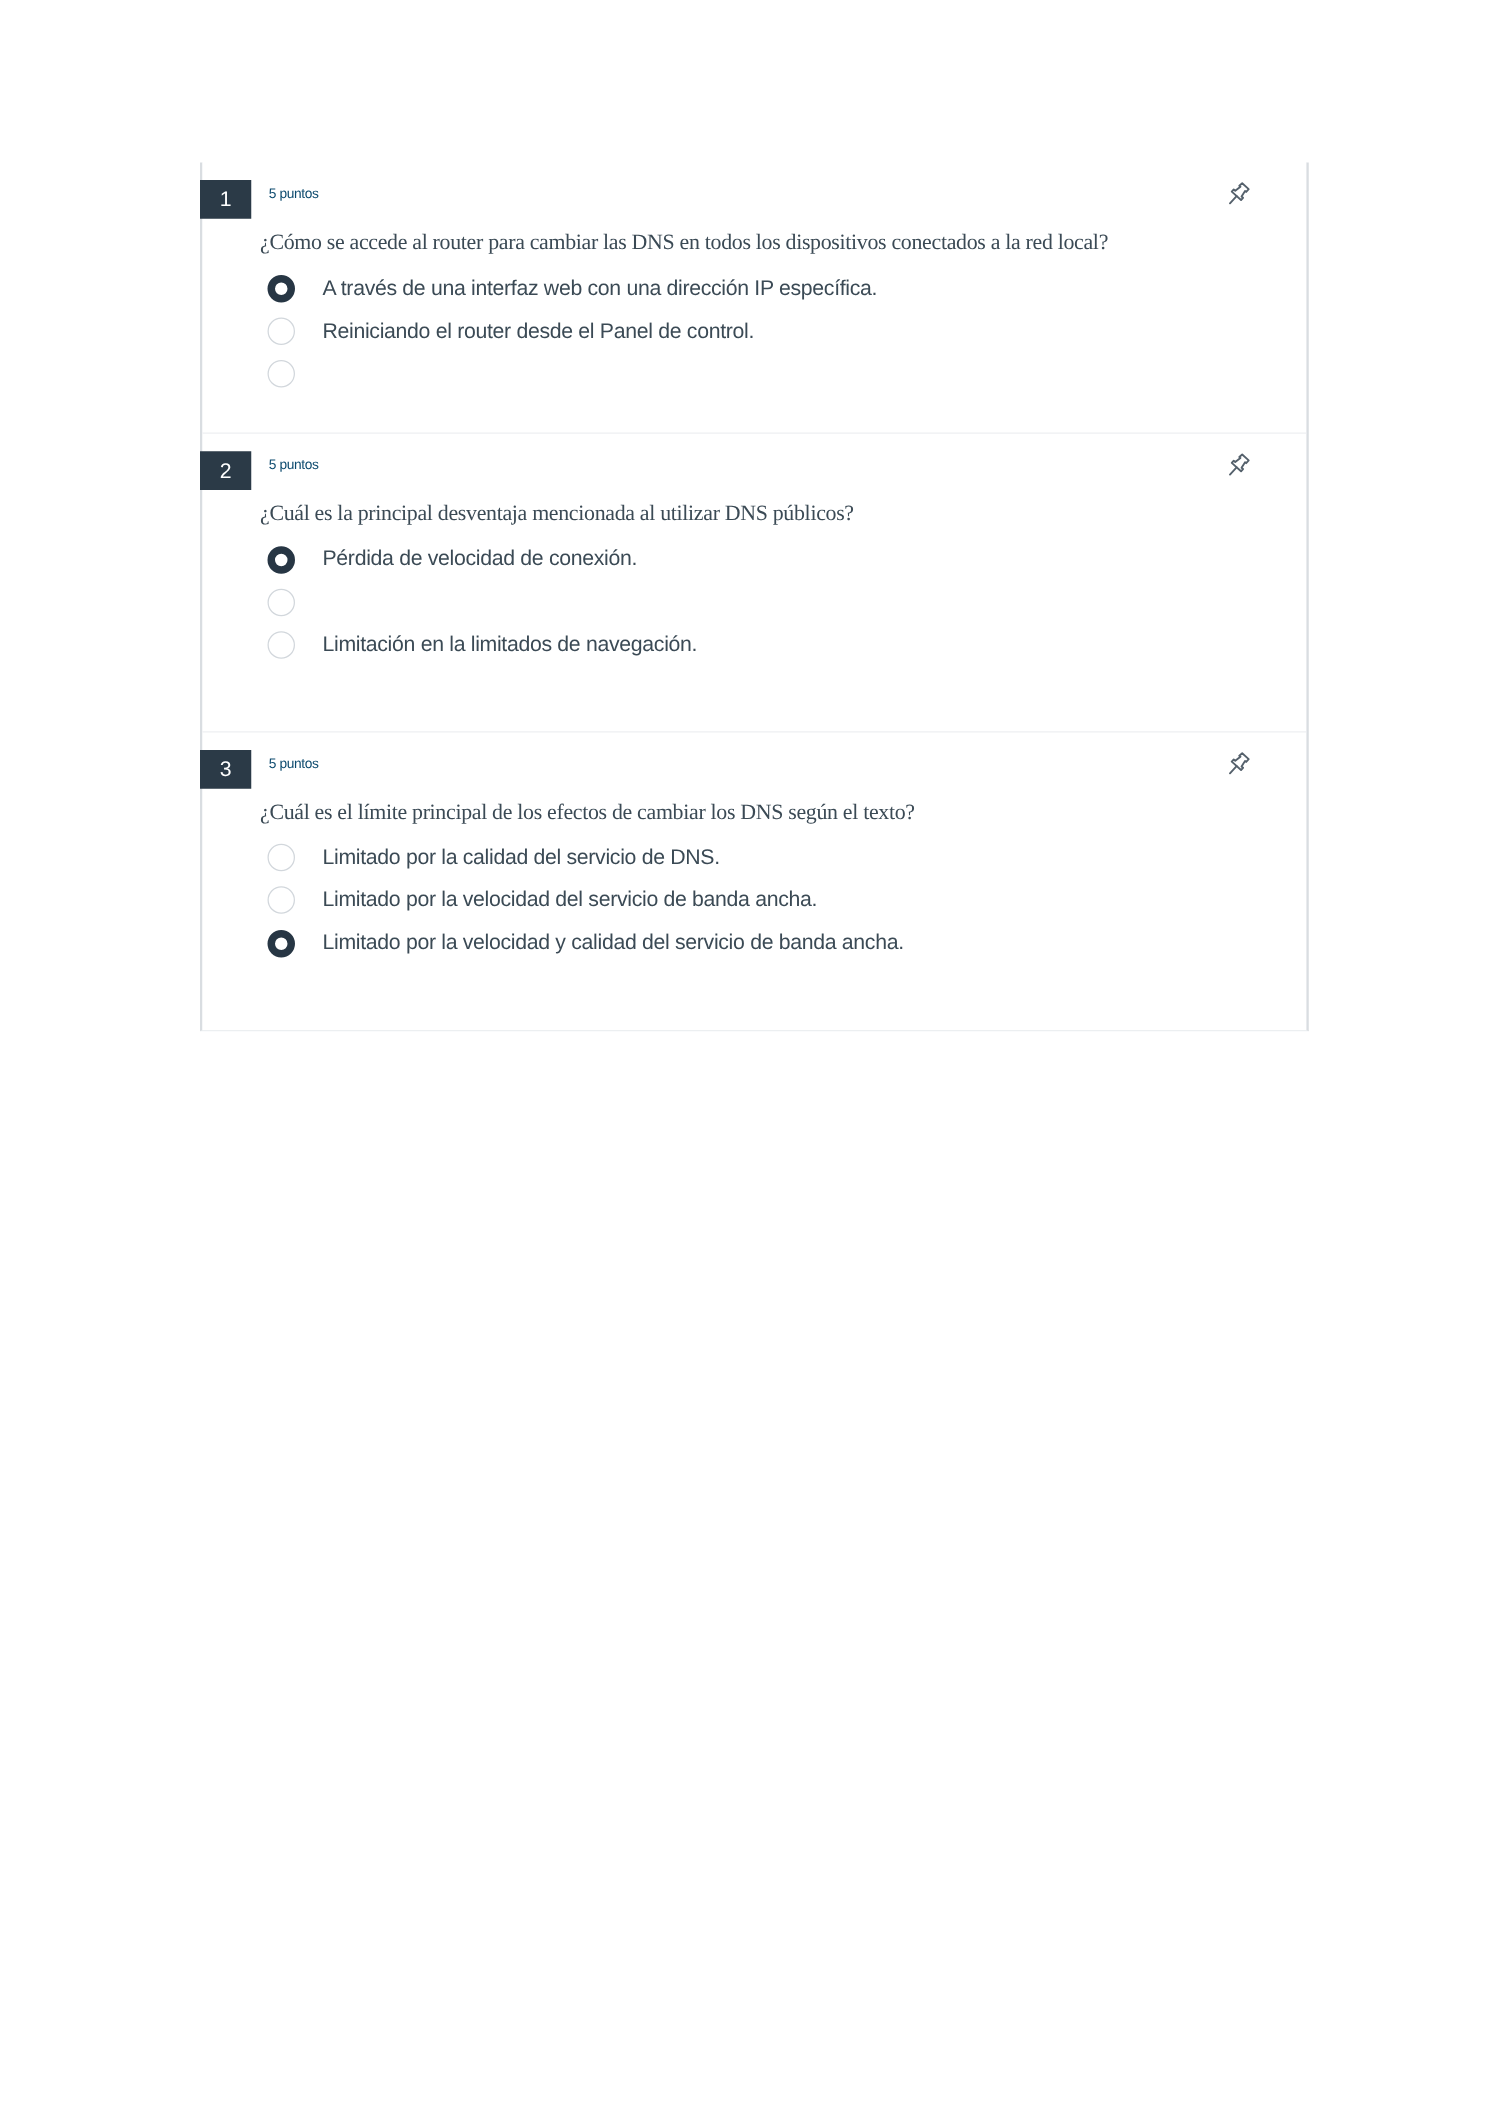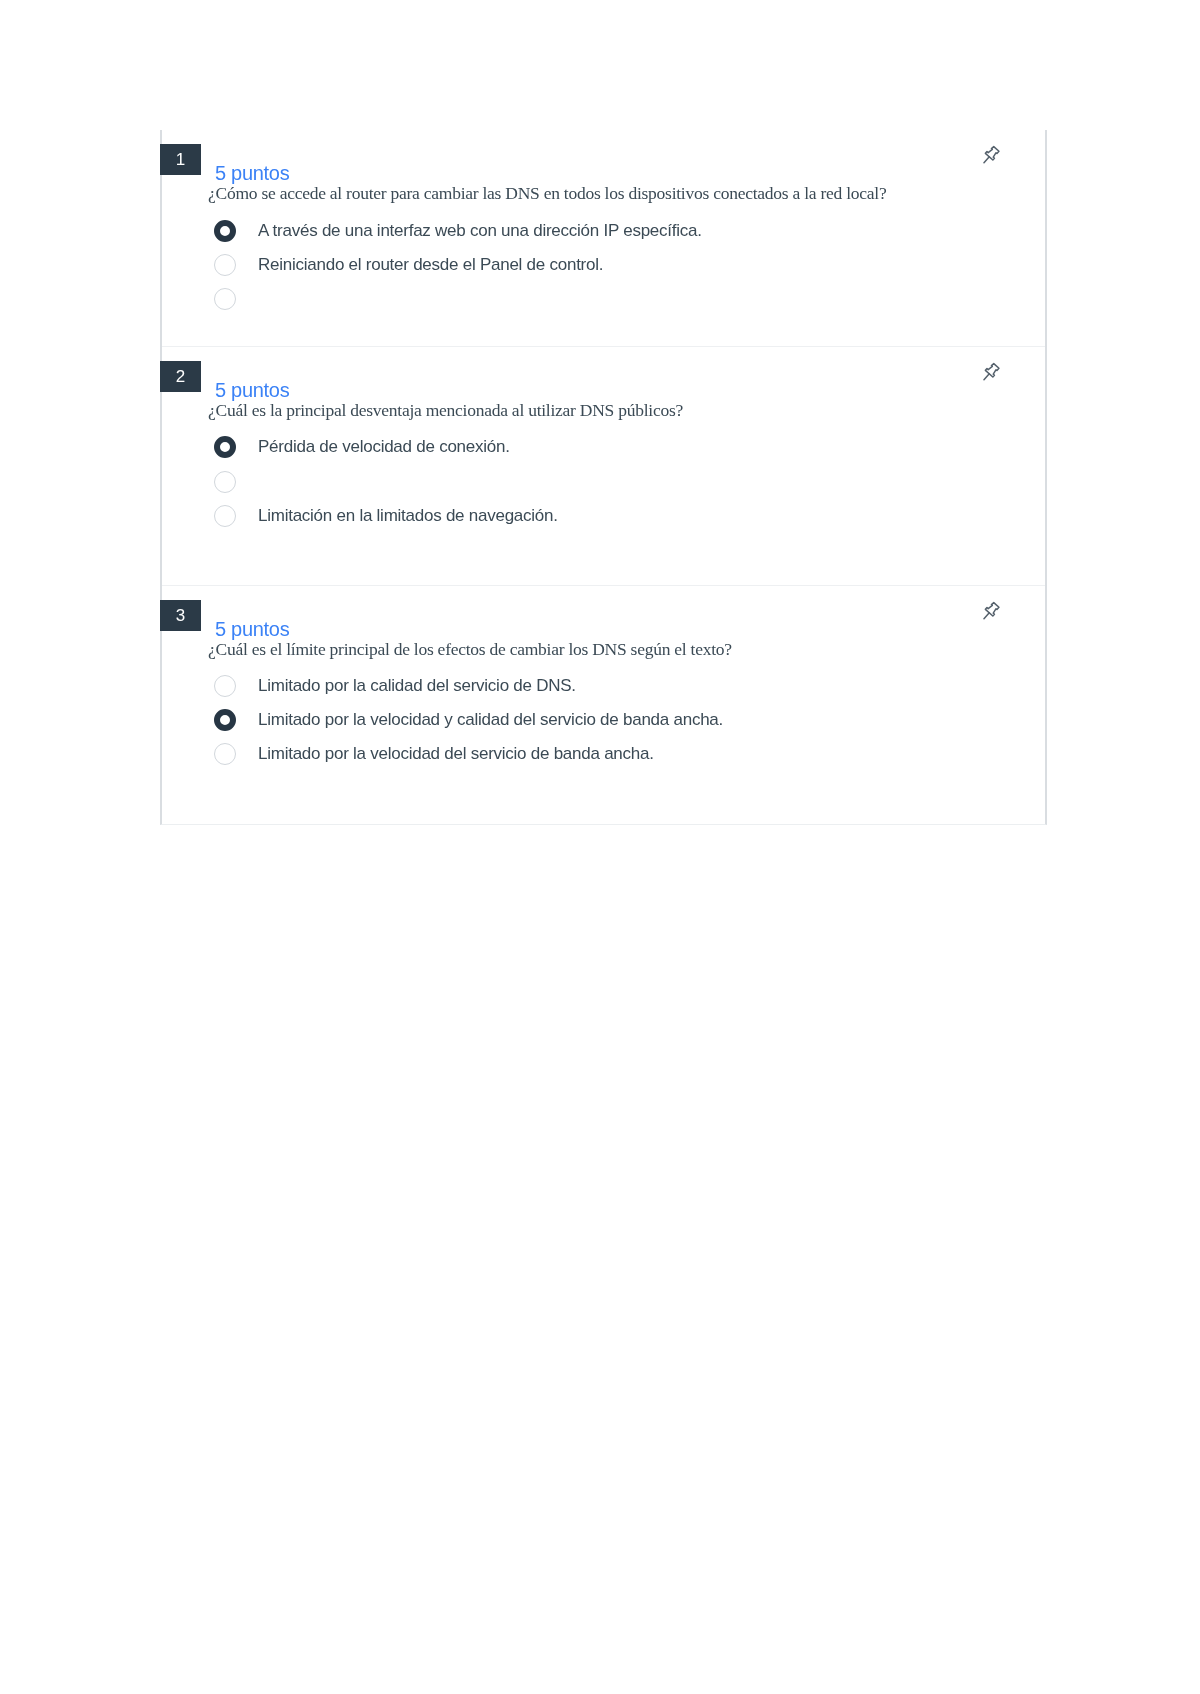--- a/index.html
+++ b/index.html
@@ -59,23 +59,23 @@
     font-size: 17px;
     line-height: 31px;
     text-align: center;
     font-family: "Liberation Sans", sans-serif;
     letter-spacing: 0px;
   }
 
   .q-points {
     position: absolute;
     left: 15px;
-    top: 20px;
-    font-size: 20px;
-    color: #3b82f6;
+    top: 7px;
+    font-size: 11px;
+    color: #0c4a6e;
     font-family: "Liberation Sans", sans-serif;
     letter-spacing: -0.3px;
   }
 
   .pin-icon {
     position: absolute;
     right: 14px;
     top: 1px;
     width: 26px;
     height: 26px;
@@ -98,21 +98,21 @@
   }
 
   .options {
     margin: 0;
     padding: 0;
     list-style: none;
   }
 
   .option-row {
     display: flex;
-    align-items: flex-start;
+    align-items: flex-end;
     padding: 6px 0 6px 0;
     margin-left: 8px;
     cursor: pointer;
   }
 
   .radio {
     flex: 0 0 auto;
     width: 22px;
     height: 22px;
     border-radius: 50%;
@@ -221,25 +221,25 @@
           </svg>
         </div>
       </div>
       <p class="q-text">¿Cuál es el límite principal de los efectos de cambiar los DNS según el texto?</p>
       <ul class="options">
         <li class="option-row">
           <span class="radio unselected"></span>
           <span class="option-label">Limitado por la calidad del servicio de DNS.</span>
         </li>
         <li class="option-row">
+          <span class="radio unselected"></span>
+          <span class="option-label">Limitado por la velocidad del servicio de banda ancha.</span>
+        </li>
+        <li class="option-row">
           <span class="radio selected"></span>
           <span class="option-label">Limitado por la velocidad y calidad del servicio de banda ancha.</span>
-        </li>
-        <li class="option-row">
-          <span class="radio unselected"></span>
-          <span class="option-label">Limitado por la velocidad del servicio de banda ancha.</span>
         </li>
       </ul>
       <div class="q1-tail"></div>
     </div>
   </section>
 
 </div>
 
 </body></html>

